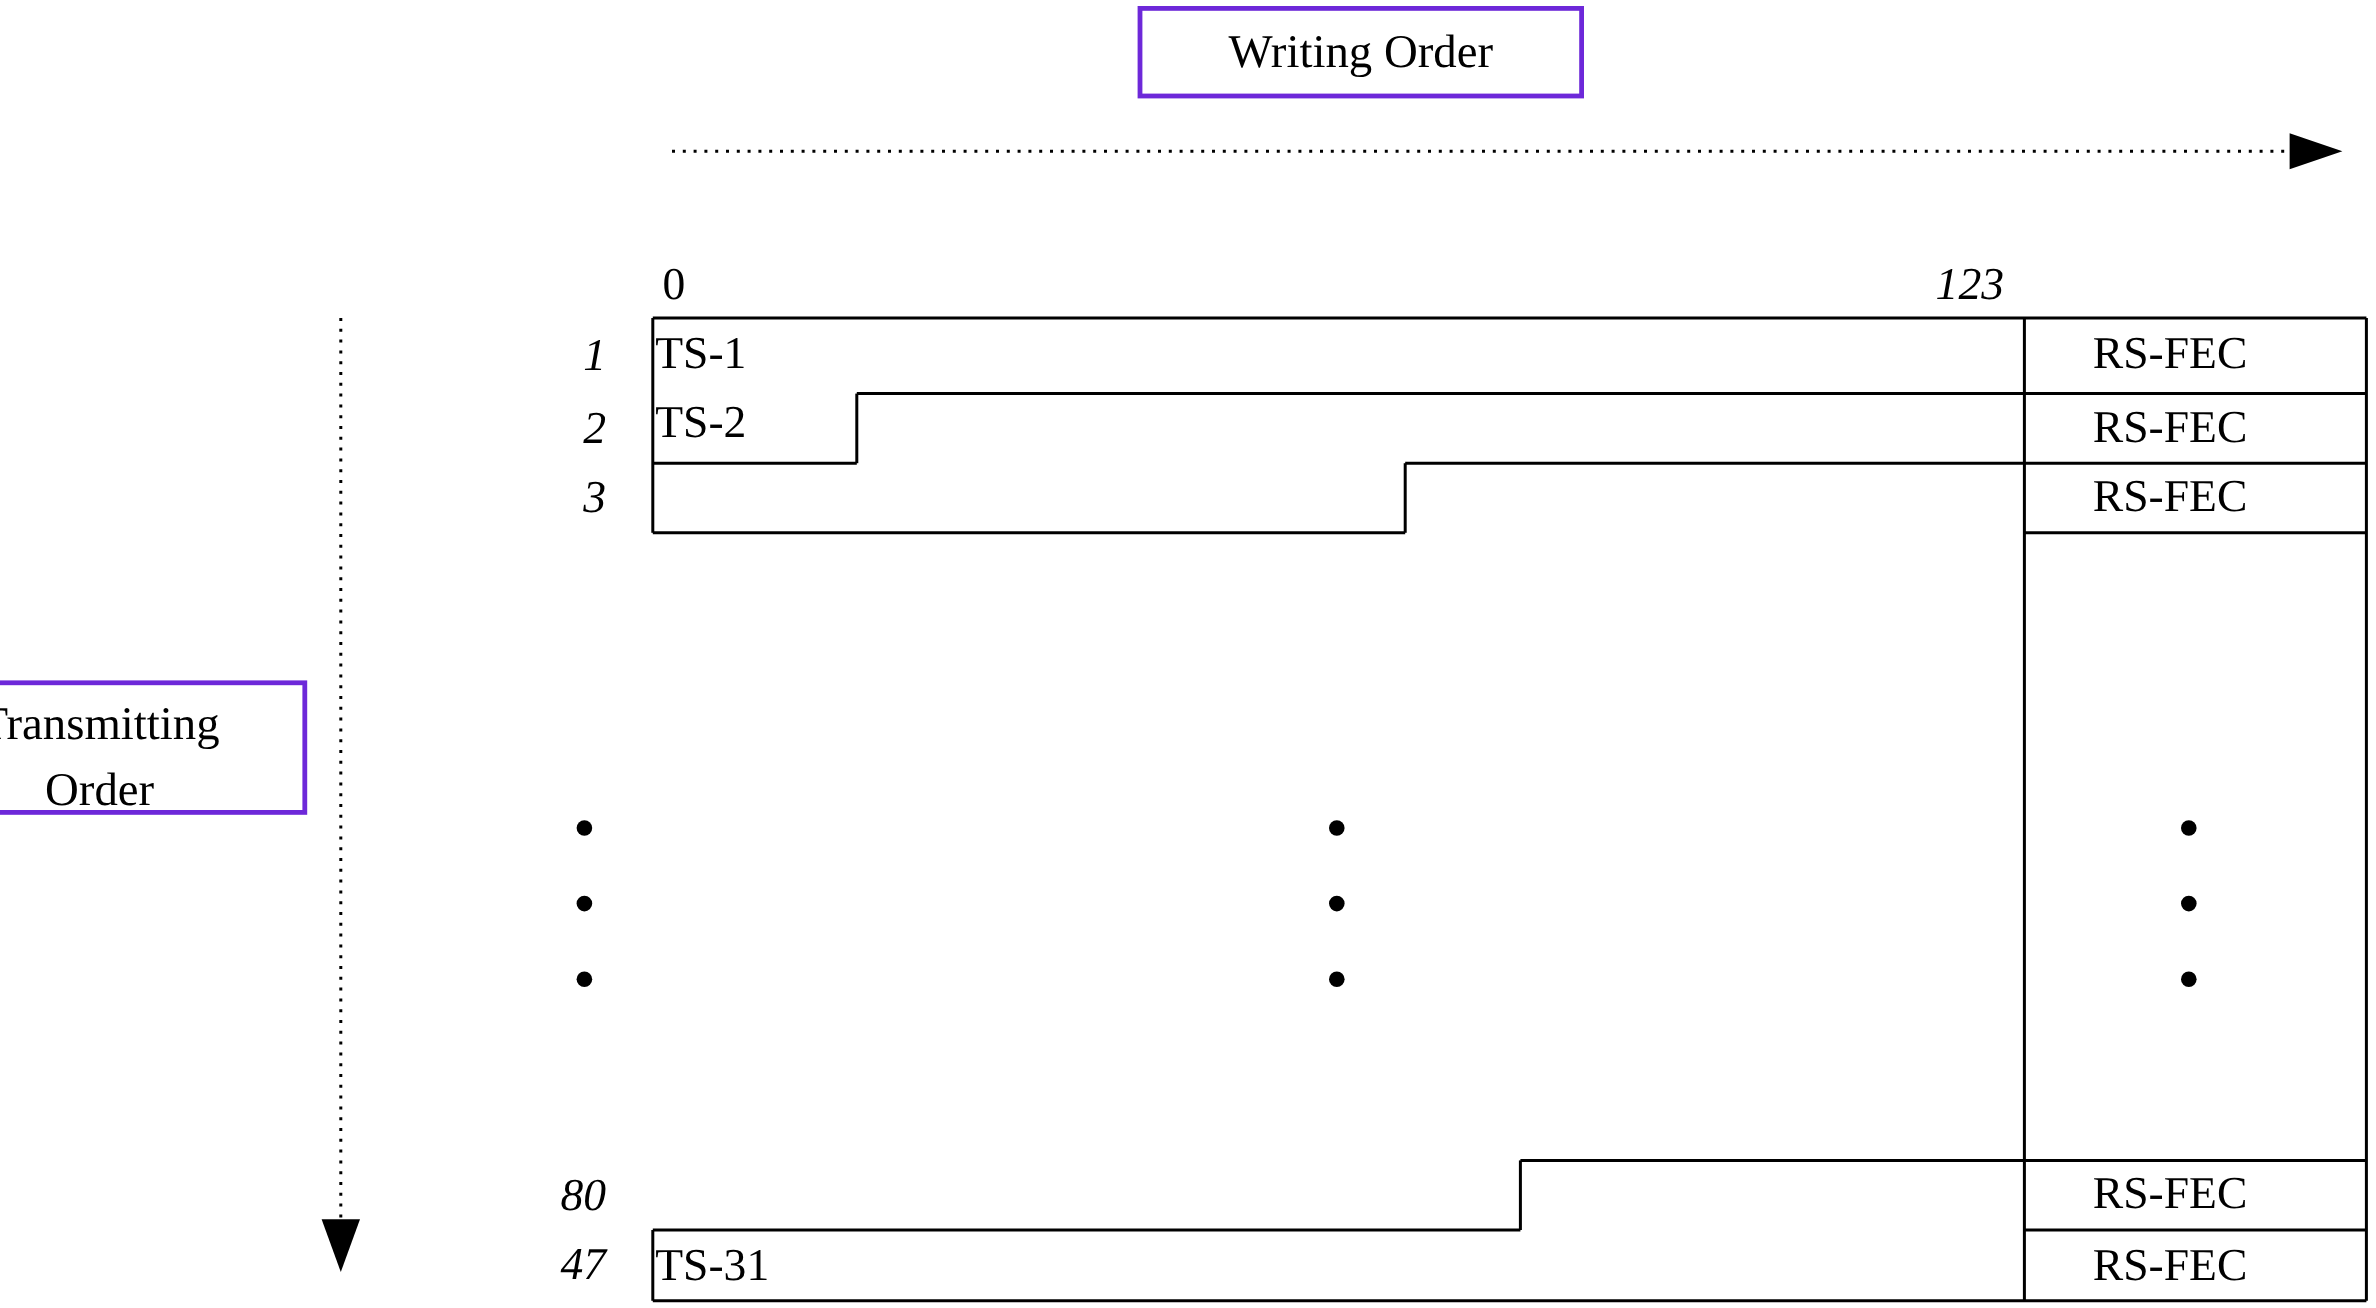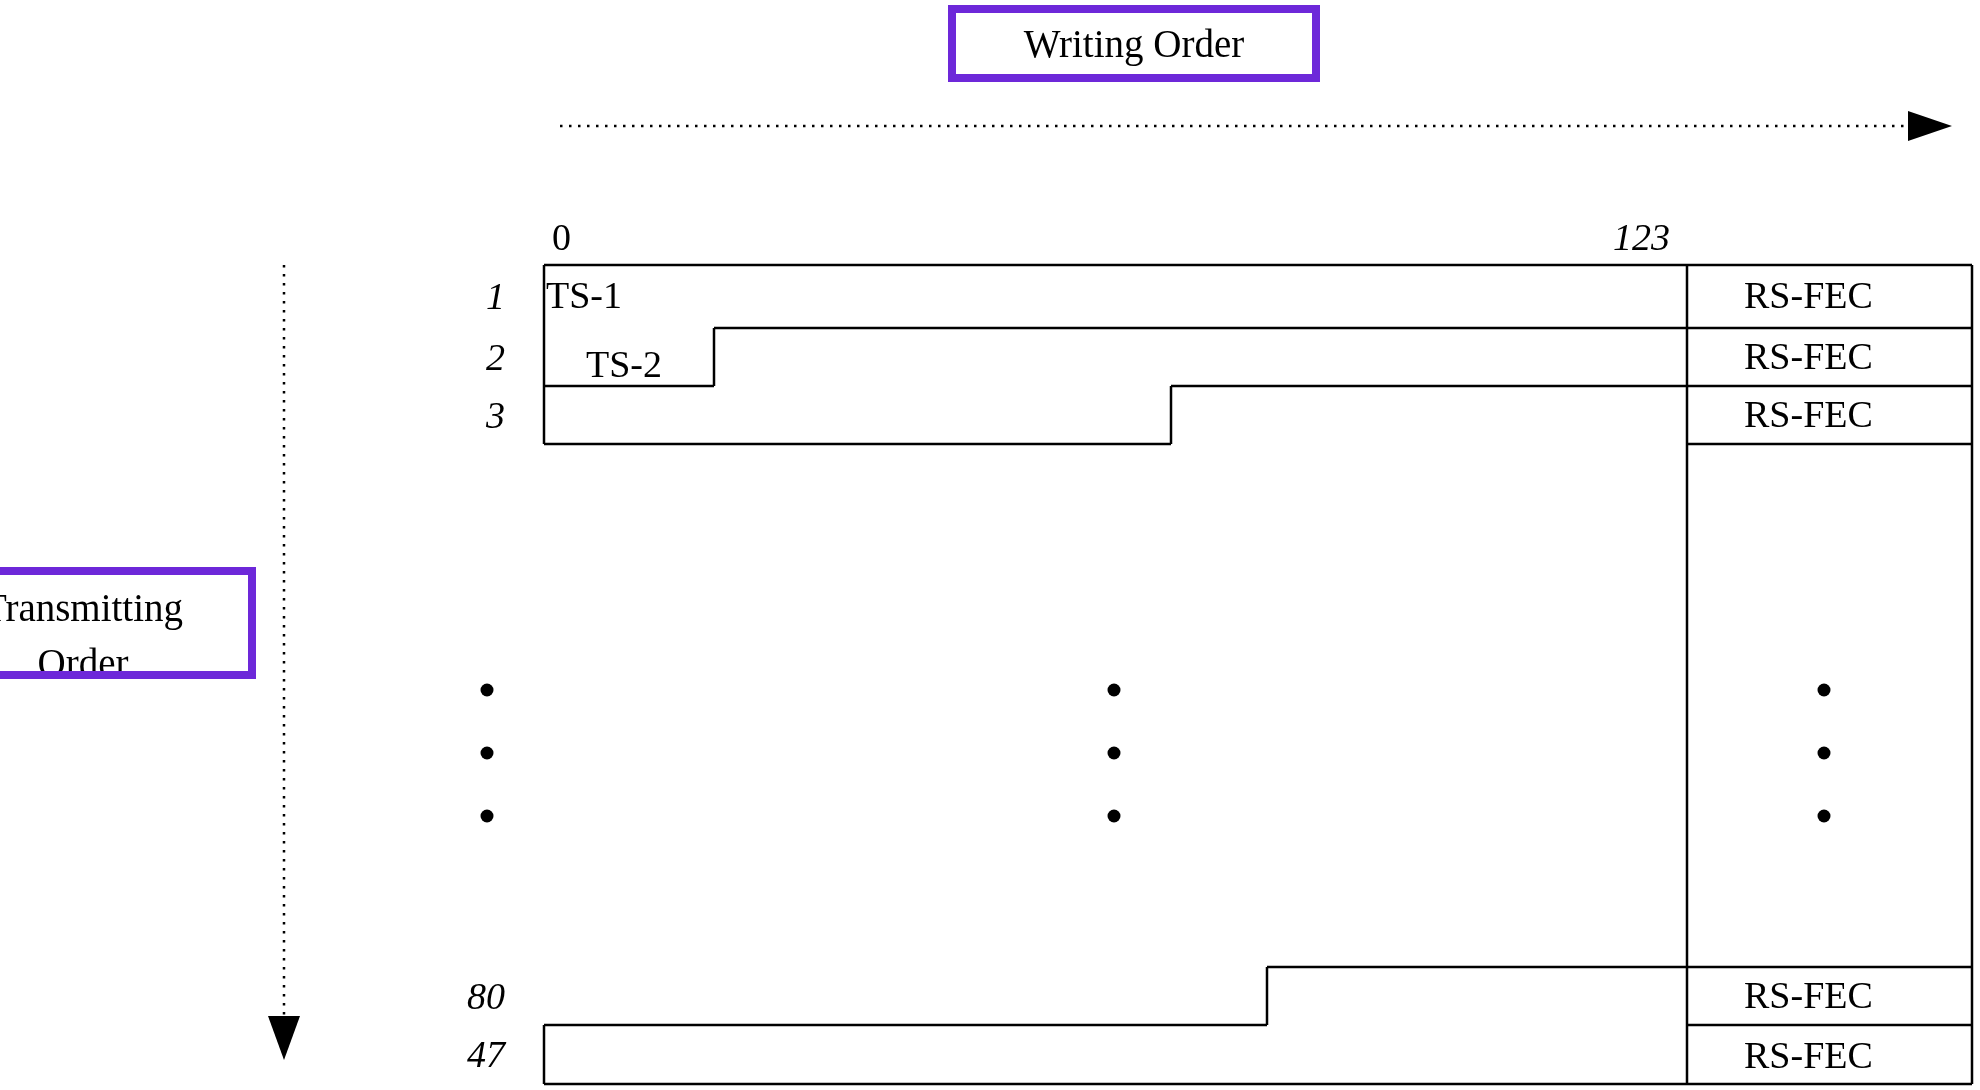--- a/index.html
+++ b/index.html
@@ -17,21 +17,21 @@
   .label {
     position: absolute;
     font-size: 38px;
     line-height: 48px;
     white-space: nowrap;
   }
   .center { }
   .right  { text-align: right; font-style: italic; }
   .obox {
     position: absolute;
-    border: 8px solid #6d28d9;
+    border: 4px solid #6d28d9;
     background: #fff;
   }
   .writing-order {
     left: 948px; top: 5px; width: 372px; height: 77px;
     display: flex; align-items: center; justify-content: center;
     font-size: 39px;
   }
   .transmitting-order {
     left: -90px; top: 567px; width: 346px; height: 112px;
     overflow: hidden;
@@ -47,21 +47,21 @@
   
   .rl { left: 420px; width: 85px; }
   .rl-1  { top: 272px; }
   .rl-2  { top: 333px; }
   .rl-3  { top: 391px; }
   .rl-46 { top: 972px; }
   .rl-47 { top: 1030px; }
   
   .ts { left: 546px; width: 1140px; }
   .ts-1  { top: 271px; }
-  .ts-2  { top: 340px; margin-left: 40px; }
+  .ts-2  { top: 328px; }
   .ts-31 { top: 1031px; }
   
   .fec { left: 1744px; width: 283px; }
   .fec-1  { top: 271px; }
   .fec-2  { top: 332px; }
   .fec-3  { top: 390px; }
   .fec-46 { top: 971px; }
   .fec-47 { top: 1031px; }
 </style>
 </head>
@@ -139,20 +139,21 @@
   <div class="label right hdr-123">123</div>
 
   <div class="label right rl rl-1">1</div>
   <div class="label right rl rl-2">2</div>
   <div class="label right rl rl-3">3</div>
   <div class="label right rl rl-46">80</div>
   <div class="label right rl rl-47">47</div>
 
   <div class="label center ts ts-1">TS-1</div>
   <div class="label center ts ts-2">TS-2</div>
+  <div class="label center ts ts-31">TS-31</div>
 
   <div class="label center fec fec-1">RS-FEC</div>
   <div class="label center fec fec-2">RS-FEC</div>
   <div class="label center fec fec-3">RS-FEC</div>
   <div class="label center fec fec-46">RS-FEC</div>
   <div class="label center fec fec-47">RS-FEC</div>
 
 </div>
 
 </body></html>

